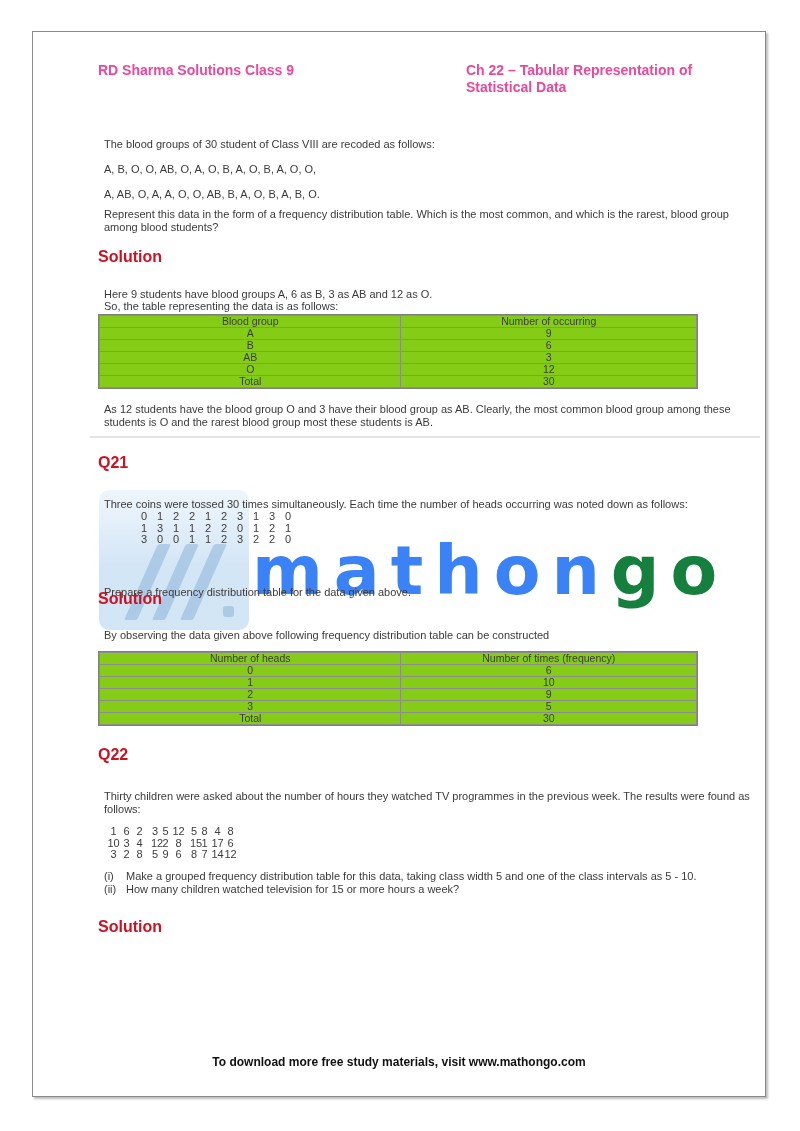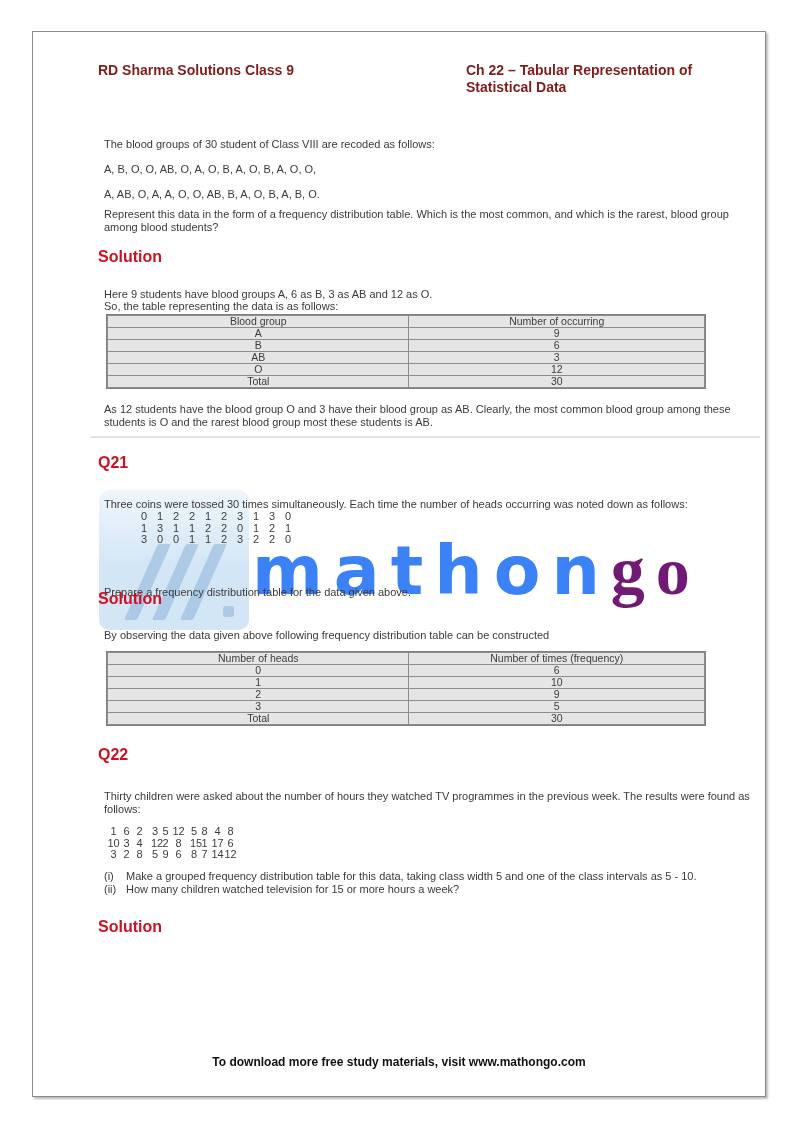--- a/index.html
+++ b/index.html
@@ -19,29 +19,29 @@
               background:rgba(140,178,216,0.55); transform:skewX(-24deg); border-radius:2px; }
   .wm-slash.s1 { left:12px; }
   .wm-slash.s2 { left:40px; }
   .wm-slash.s3 { left:68px; }
   .wm-dot { position:absolute; left:94px; top:62px; width:11px; height:11px;
             background:rgba(140,178,216,0.55); border-radius:3px; }
   .wm-text { left:219px; top:498px; font-family:"DejaVu Sans", sans-serif;
              font-size:68px; font-weight:bold; letter-spacing:11px; line-height:1.2;
              white-space:nowrap; }
   .wm-gray { color:#3b82f6; }
-  .wm-blue { color:#701a75;font-family:Liberation Serif, serif; }
+  .wm-blue { color:#15803d; }
 
   
   .blk { position:absolute; z-index:1; color:#3a3a3a; font-size:11px; line-height:12.5px; }
   .w600 { width:606px; }
-  .head { font-size:14px; font-weight:bold; color:#7f1d1d; line-height:17px; }
+  .head { font-size:14px; font-weight:bold; color:#ec4899; line-height:17px; }
   .rhead { font-size:16px; font-weight:bold; color:#cc1222; line-height:18px; }
 
-  .tbl-wrap { position:absolute; z-index:1; width:600px; border:1px solid #7f7f7f; background:#e5e5e5;margin-left:8px; }
+  .tbl-wrap { position:absolute; z-index:1; width:600px; border:1px solid #7f7f7f; background:#84cc16; }
   table { width:100%; border-collapse:collapse; }
   td { border:1px solid #8d8d8d; height:11px; font-size:10.5px; line-height:11px;
        color:#3c3c3c; text-align:center; padding:0; }
   .col-l { width:50.5%; }
 
   .numgrid { display:grid; grid-auto-rows:11.5px; }
   .numgrid-21 { grid-template-columns:repeat(10, 16px); }
   .numgrid-22 { grid-template-columns:repeat(10, 13px); }
   .numgrid span { text-align:center; font-size:11px; color:#3c3c3c; line-height:11.5px; }
   .numgrid-22 span:nth-child(10n+4), .numgrid-22 span:nth-child(10n+7) { margin-left:5px; }

